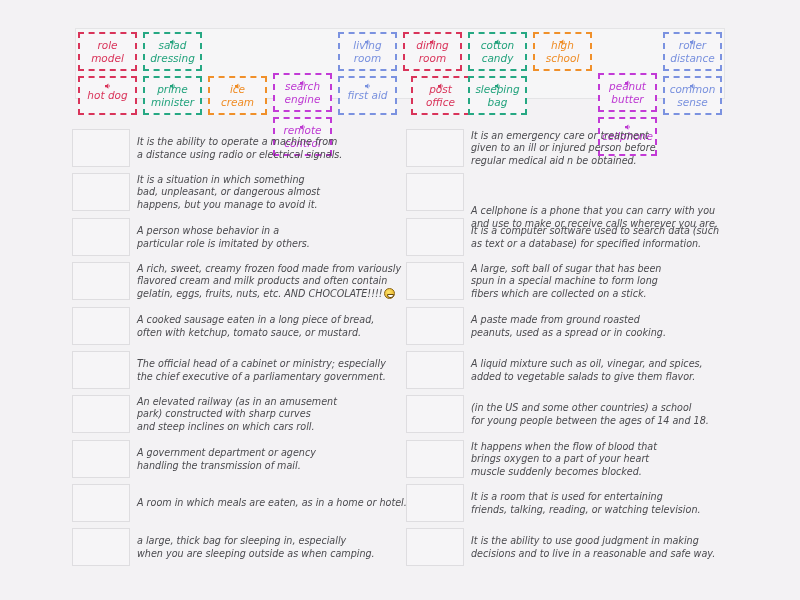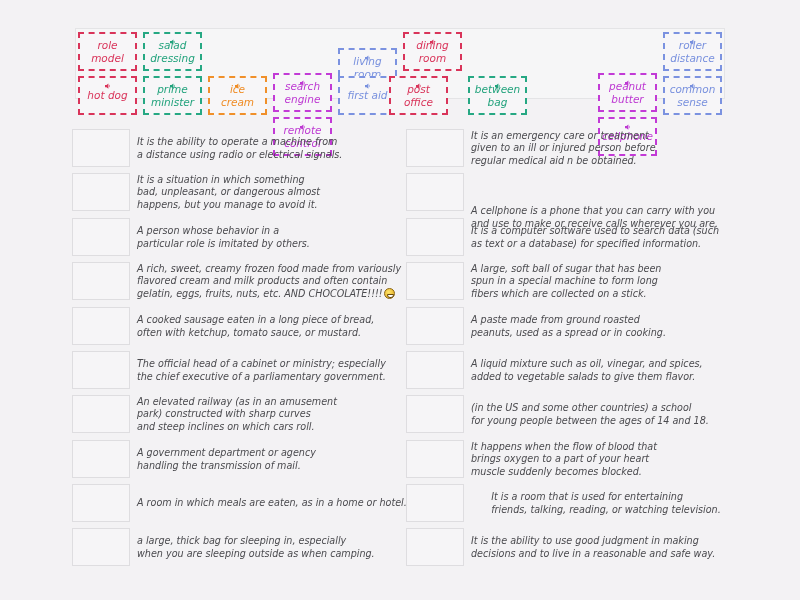--- a/index.html
+++ b/index.html
@@ -84,34 +84,48 @@
         </svg></span>
       <span class="lbl">salad dressing</span>
     </div>
     <div class="tile c-purple" style="left: 197px; top: 3px;">
       <span class="spk"><svg viewBox="0 0 8 8" width="6" height="6">
           <path d="M0 2.5h2l2.5-2v7L2 5.5H0z" fill="currentColor"></path>
           <path d="M5.6 2.4q1 1.6 0 3.2" stroke="currentColor" stroke-width="0.8" fill="none"></path>
         </svg></span>
       <span class="lbl">search engine</span>
     </div>
-    <div class="tile c-blue" style="left: 262px; top: 3px; margin-top: 16px;">
+    <div class="tile c-blue" style="left: 262px; top: 3px;">
       <span class="spk"><svg viewBox="0 0 8 8" width="6" height="6">
           <path d="M0 2.5h2l2.5-2v7L2 5.5H0z" fill="currentColor"></path>
           <path d="M5.6 2.4q1 1.6 0 3.2" stroke="currentColor" stroke-width="0.8" fill="none"></path>
         </svg></span>
       <span class="lbl">living room</span>
     </div>
     <div class="tile c-red" style="left: 327px; top: 3px;">
       <span class="spk"><svg viewBox="0 0 8 8" width="6" height="6">
           <path d="M0 2.5h2l2.5-2v7L2 5.5H0z" fill="currentColor"></path>
           <path d="M5.6 2.4q1 1.6 0 3.2" stroke="currentColor" stroke-width="0.8" fill="none"></path>
         </svg></span>
       <span class="lbl">dining room</span>
     </div>
+    <div class="tile c-green" style="left: 392px; top: 3px;">
+      <span class="spk"><svg viewBox="0 0 8 8" width="6" height="6">
+          <path d="M0 2.5h2l2.5-2v7L2 5.5H0z" fill="currentColor"></path>
+          <path d="M5.6 2.4q1 1.6 0 3.2" stroke="currentColor" stroke-width="0.8" fill="none"></path>
+        </svg></span>
+      <span class="lbl">cotton candy</span>
+    </div>
+    <div class="tile c-orange" style="left: 457px; top: 3px;">
+      <span class="spk"><svg viewBox="0 0 8 8" width="6" height="6">
+          <path d="M0 2.5h2l2.5-2v7L2 5.5H0z" fill="currentColor"></path>
+          <path d="M5.6 2.4q1 1.6 0 3.2" stroke="currentColor" stroke-width="0.8" fill="none"></path>
+        </svg></span>
+      <span class="lbl">high school</span>
+    </div>
     <div class="tile c-purple" style="left: 522px; top: 3px;">
       <span class="spk"><svg viewBox="0 0 8 8" width="6" height="6">
           <path d="M0 2.5h2l2.5-2v7L2 5.5H0z" fill="currentColor"></path>
           <path d="M5.6 2.4q1 1.6 0 3.2" stroke="currentColor" stroke-width="0.8" fill="none"></path>
         </svg></span>
       <span class="lbl">peanut butter</span>
     </div>
     <div class="tile c-blue" style="left: 587px; top: 3px;">
       <span class="spk"><svg viewBox="0 0 8 8" width="6" height="6">
           <path d="M0 2.5h2l2.5-2v7L2 5.5H0z" fill="currentColor"></path>
@@ -147,33 +161,33 @@
         </svg></span>
       <span class="lbl">remote control</span>
     </div>
     <div class="tile c-blue" style="left: 262px; top: 47px;">
       <span class="spk"><svg viewBox="0 0 8 8" width="6" height="6">
           <path d="M0 2.5h2l2.5-2v7L2 5.5H0z" fill="currentColor"></path>
           <path d="M5.6 2.4q1 1.6 0 3.2" stroke="currentColor" stroke-width="0.8" fill="none"></path>
         </svg></span>
       <span class="lbl">first aid</span>
     </div>
-    <div class="tile c-red" style="left: 313px; top: 47px;">
+    <div class="tile c-red" style="left: 335px; top: 47px;">
       <span class="spk"><svg viewBox="0 0 8 8" width="6" height="6">
           <path d="M0 2.5h2l2.5-2v7L2 5.5H0z" fill="currentColor"></path>
           <path d="M5.6 2.4q1 1.6 0 3.2" stroke="currentColor" stroke-width="0.8" fill="none"></path>
         </svg></span>
       <span class="lbl">post office</span>
     </div>
     <div class="tile c-green" style="left: 392px; top: 47px;">
       <span class="spk"><svg viewBox="0 0 8 8" width="6" height="6">
           <path d="M0 2.5h2l2.5-2v7L2 5.5H0z" fill="currentColor"></path>
           <path d="M5.6 2.4q1 1.6 0 3.2" stroke="currentColor" stroke-width="0.8" fill="none"></path>
         </svg></span>
-      <span class="lbl">between bag</span>
+      <span class="lbl">sleeping bag</span>
     </div>
     <div class="tile c-purple" style="left: 522px; top: 47px;">
       <span class="spk"><svg viewBox="0 0 8 8" width="6" height="6">
           <path d="M0 2.5h2l2.5-2v7L2 5.5H0z" fill="currentColor"></path>
           <path d="M5.6 2.4q1 1.6 0 3.2" stroke="currentColor" stroke-width="0.8" fill="none"></path>
         </svg></span>
       <span class="lbl">cellphone</span>
     </div>
     <div class="tile c-blue" style="left: 587px; top: 47px;">
       <span class="spk"><svg viewBox="0 0 8 8" width="6" height="6">
@@ -277,21 +291,21 @@
 for young people between the ages of 14 and 18.</span></span></div>
     </div>
     <div class="row" style="left: 406px; top: 440px;">
       <div class="drop"></div>
       <div class="def" style="width: 270px;"><span><span>It happens when the flow of blood that
 brings oxygen to a part of your heart
 muscle suddenly becomes blocked.</span></span></div>
     </div>
     <div class="row" style="left: 406px; top: 484px;">
       <div class="drop"></div>
-      <div class="def" style="width: 270px; justify-content: center;"><span><span>It is a room that is used for entertaining
+      <div class="def" style="width: 270px;"><span><span>It is a room that is used for entertaining
 friends, talking, reading, or watching television.</span></span></div>
     </div>
     <div class="row" style="left: 406px; top: 528px;">
       <div class="drop"></div>
       <div class="def" style="width: 270px;"><span><span>It is the ability to use good judgment in making
 decisions and to live in a reasonable and safe way.</span></span></div>
     </div>
   </div>
 
 </body></html>

